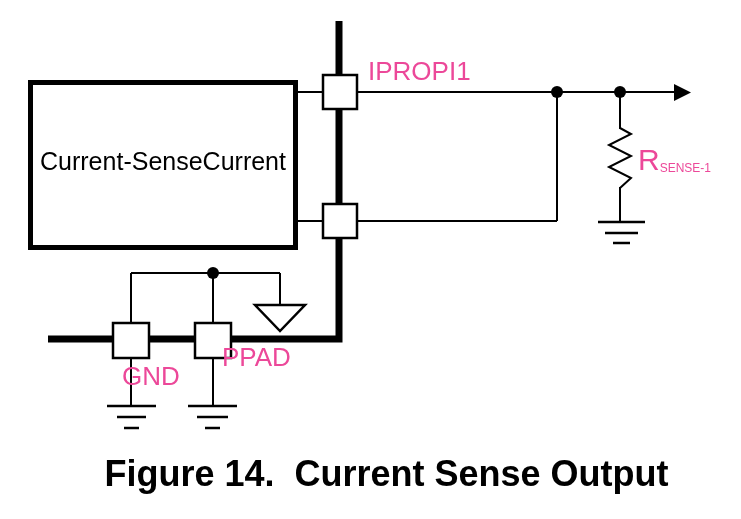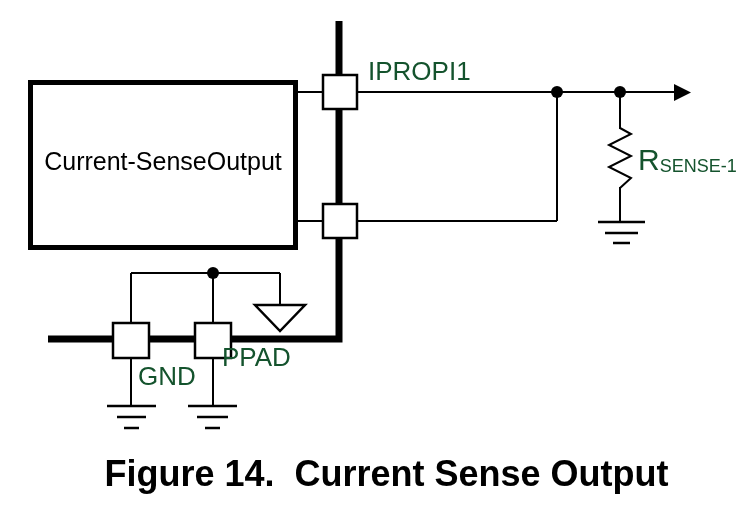--- a/index.html
+++ b/index.html
@@ -1,29 +1,29 @@
 <!DOCTYPE html>
 <html><head>
 <meta charset="utf-8">
 <style>
   html,body{margin:0;padding:0;background:#ffffff;}
   .stage{
     position:relative;width:741px;height:519px;background:#ffffff;
     font-family:"Liberation Sans",sans-serif;color:#000;overflow:hidden;
   }
   svg.schematic{position:absolute;left:0;top:0;}
-  .lbl{position:absolute;line-height:1;white-space:pre;color:#14532d;}
+  .lbl{position:absolute;line-height:1;white-space:pre;color:#ec4899;}
   .lbl-pin{font-size:26px;}
   .block-label{
     position:absolute;left:28px;top:80px;width:270px;height:161px;
     display:flex;flex-direction:row;align-items:center;justify-content:center;
     font-size:25px;line-height:32px;text-align:center;
   }
   .rsense{left:638px;top:145px;font-size:30px;}
-  .rsense .sub{font-size:18px;vertical-align:-2px;letter-spacing:0px;}
+  .rsense .sub{font-size:12px;vertical-align:-2px;letter-spacing:0px;}
   .caption{
     position:absolute;left:0;top:456px;width:741px;text-align:center;
     transform:translateX(16px);
     font-size:36px;font-weight:bold;line-height:1;white-space:pre;
   }
 </style>
 </head>
 <body>
 
 <div class="stage">
@@ -77,23 +77,23 @@
 
     <g>
       <line x1="188" y1="406" x2="237" y2="406" stroke="#000" stroke-width="2.5"></line>
       <line x1="197" y1="417" x2="228" y2="417" stroke="#000" stroke-width="2.5"></line>
       <line x1="205" y1="428" x2="220" y2="428" stroke="#000" stroke-width="2.5"></line>
     </g>
   </svg>
 
   <div class="block-label">
     <div>Current-Sense</div>
-    <div>Output</div>
+    <div>Current</div>
   </div>
 
   <div class="lbl lbl-pin" style="left:368px;top:58px;">IPROPI1</div>
-  <div class="lbl lbl-pin" style="left:138px;top:363px;">GND</div>
+  <div class="lbl lbl-pin" style="left:122px;top:363px;">GND</div>
   <div class="lbl lbl-pin" style="left:222px;top:344px;">PPAD</div>
 
   <div class="lbl rsense"><span>R</span><span class="sub">SENSE-1</span></div>
 
   <div class="caption">Figure 14.  Current Sense Output</div>
 </div>
 
 </body></html>

